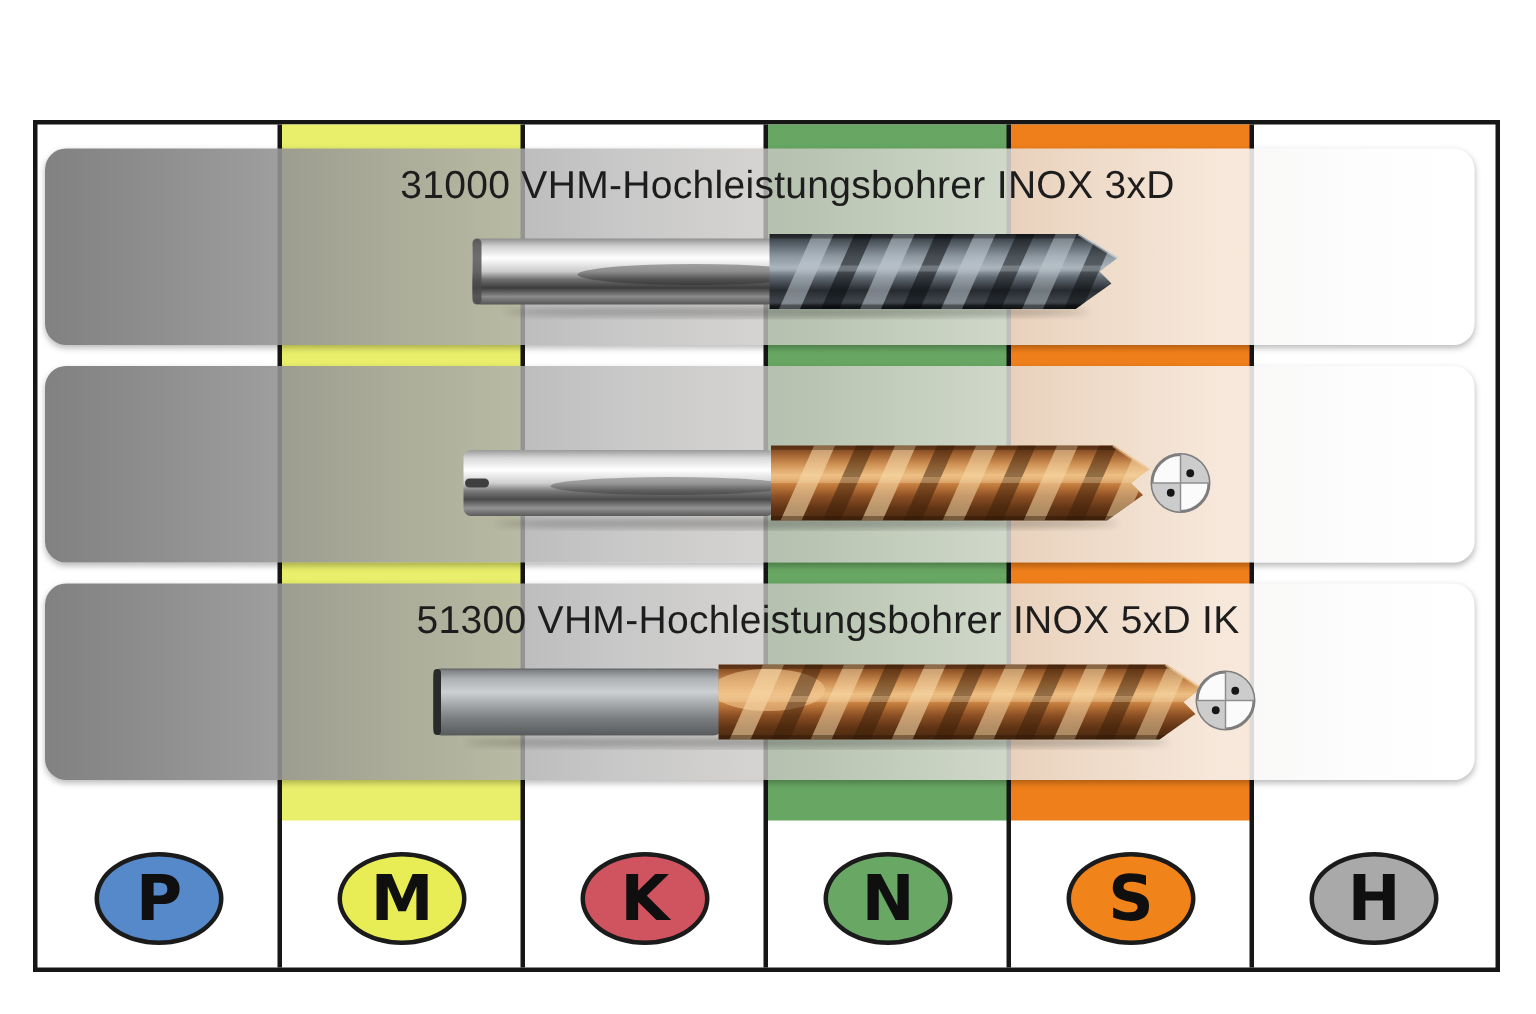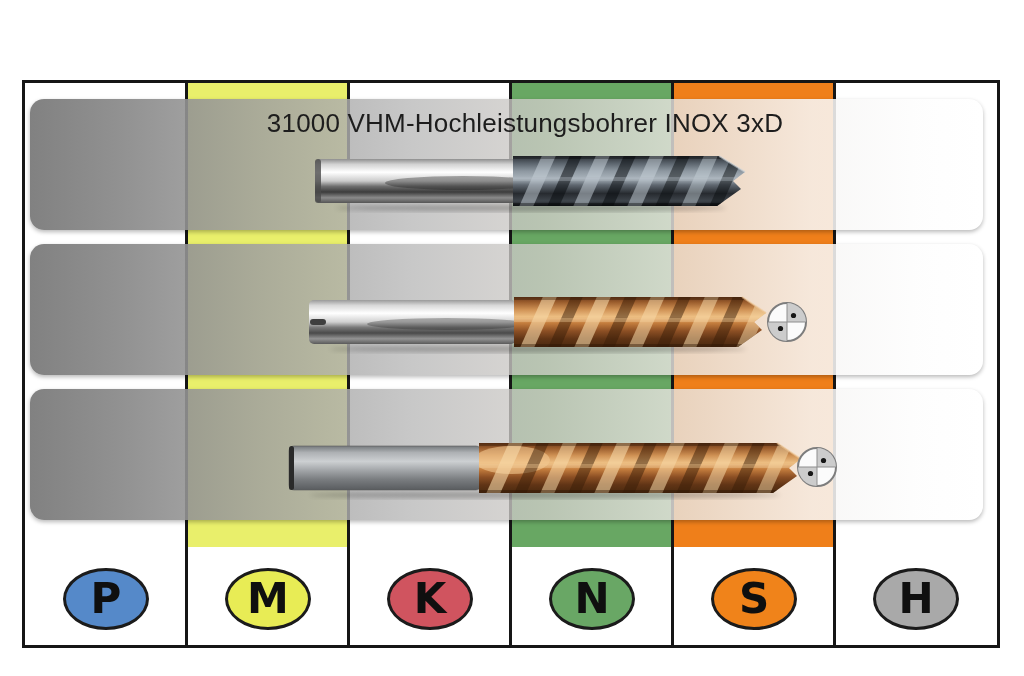--- a/index.html
+++ b/index.html
@@ -168,20 +168,21 @@
         <path d="M22,22 L22,3 A19,19 0 0 1 41,22 Z" fill="#cccccc"></path>
         <path d="M22,22 L22,41 A19,19 0 0 1 3,22 Z" fill="#cccccc"></path>
         <line x1="22" y1="3" x2="22" y2="41" stroke="#8e8e8e" stroke-width="1"></line>
         <line x1="3" y1="22" x2="41" y2="22" stroke="#8e8e8e" stroke-width="1"></line>
         <circle cx="28.5" cy="15.5" r="2.6" fill="#161616"></circle>
         <circle cx="15.5" cy="28.5" r="2.6" fill="#161616"></circle>
       </svg>
     </div>
 
     <div class="prod-row row3">
+      <div class="prod-title">51300 VHM-Hochleistungsbohrer INOX 5xD IK</div>
       <svg class="drill" style="left:257px;top:47px;" width="517" height="64" viewBox="0 0 517 64">
         <defs>
           <linearGradient id="matte3" x1="0" y1="0" x2="0" y2="1">
             <stop offset="0" stop-color="#75797c"></stop>
               <stop offset="0.15" stop-color="#aeb1b4"></stop>
             <stop offset="0.35" stop-color="#cdd0d2"></stop>
               <stop offset="0.55" stop-color="#a3a6a9"></stop>
             <stop offset="0.75" stop-color="#7b7e81"></stop>
               <stop offset="1" stop-color="#595c5f"></stop>
           </linearGradient>

